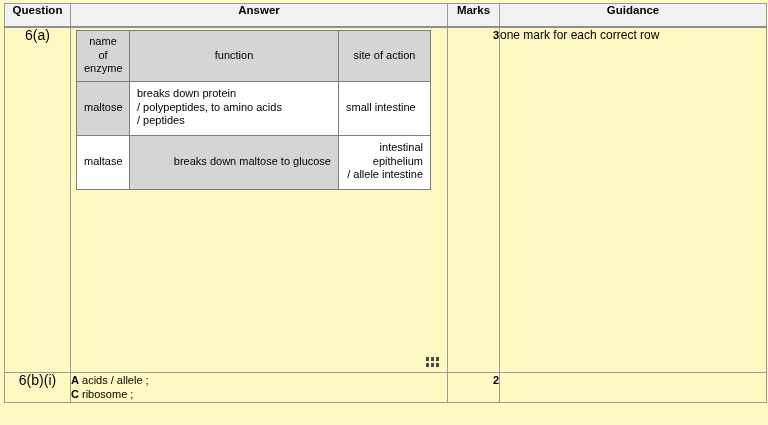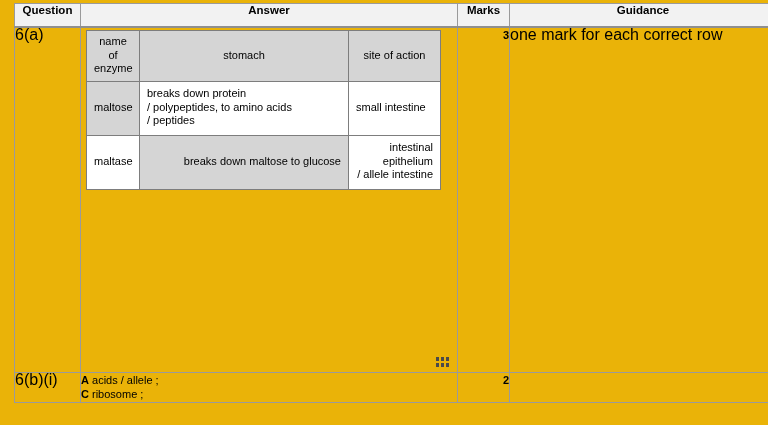--- a/index.html
+++ b/index.html
@@ -13,22 +13,22 @@
     font-family: "Liberation Sans", sans-serif;
     color: #000000;
     overflow: hidden;
   }
 
   .sheet {
     position: relative;
     width: 768px;
     height: 425px;
     box-sizing: border-box;
-    background: #eab308;
-    padding: 3px 3px 2px 14px;
+    background: #fef9c3;
+    padding: 3px 3px 2px 4px;
   }
 
   table.mark-scheme {
     width: 762px;
     border-collapse: collapse;
     table-layout: fixed;
     font-size: 11px;
   }
 
   table.mark-scheme > thead > tr > th,
@@ -49,44 +49,44 @@
     font-weight: bold;
     font-size: 11.5px;
     text-align: center;
     height: 22px;
     vertical-align: middle;
     padding: 2px 0;
     border-bottom: 2px solid #8f8f8f !important;
   }
 
   td.q-cell {
-    text-align: left;
+    text-align: center;
     padding: 5px 2px 4px 2px;
-    font-size: 16px;
+    font-size: 14px;
     line-height: 14px;
   }
 
   td.a-cell {
     padding: 5px 6px 5px 8px;
     font-size: 11px;
     line-height: 14.5px;
     position: relative;
   }
 
   td.m-cell {
     text-align: right;
     padding: 5px 7px 4px 2px;
     font-weight: bold;
     font-size: 11px;
     line-height: 14px;
   }
 
   td.g-cell {
     padding: 5px 6px 5px 8px;
-    font-size: 16px;
+    font-size: 12px;
     line-height: 14.5px;
   }
 
   
   tbody tr > td { border-top: 1px solid #8d8d8d; }
 
   .ans-line { white-space: nowrap; }
   .ans-line b { font-weight: bold; }
 
   
@@ -173,21 +173,21 @@
                 <col class="e-name">
                 <col class="e-func">
                 <col class="e-site">
               </colgroup>
               <tbody>
                 <tr class="hdr">
                   <td class="shade cen">
                     <div>name of</div>
                     <div>enzyme</div>
                   </td>
-                  <td class="shade cen">stomach</td>
+                  <td class="shade cen">function</td>
                   <td class="shade cen">site of action</td>
                 </tr>
 
 
                 <tr class="r2">
                   <td class="shade cen">maltose</td>
                   <td class="plain">
                     <div>breaks down protein</div>
                     <div>/ polypeptides, to amino acids</div>
                     <div>/ peptides</div>

